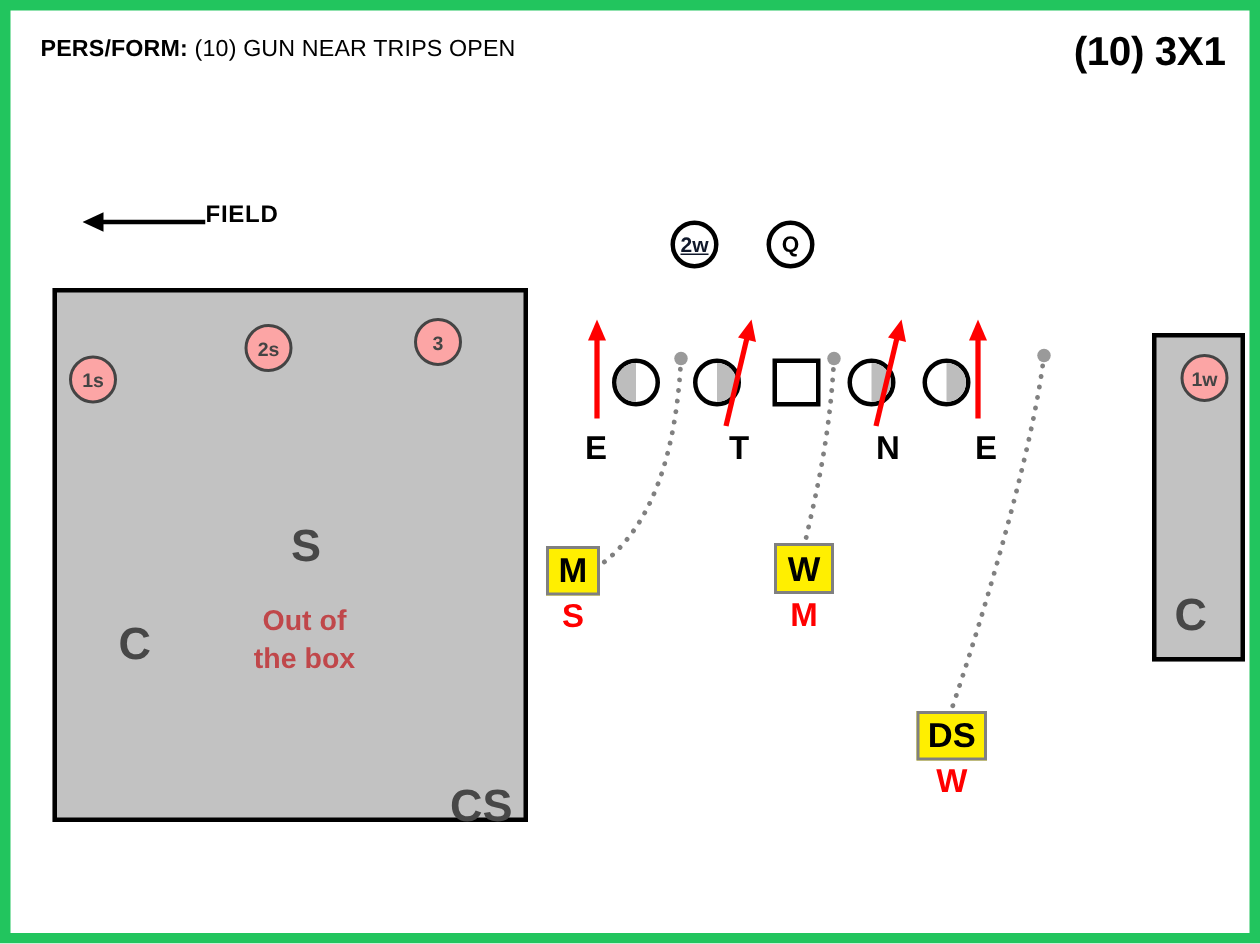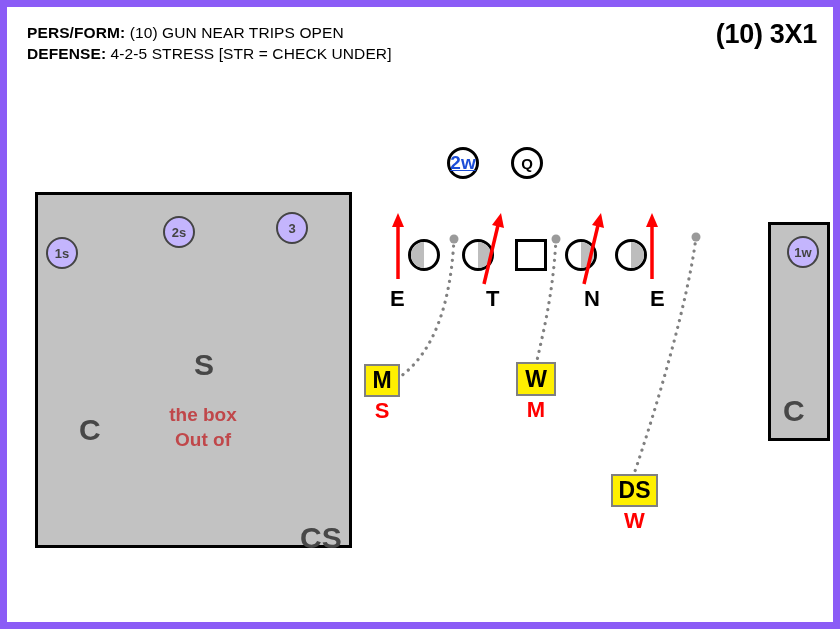--- a/index.html
+++ b/index.html
@@ -9,21 +9,21 @@
   }
   body {
     font-family: "Liberation Sans", sans-serif;
   }
   #page {
     position: relative;
     width: 840px;
     height: 629px;
     background: #ffffff;
     box-sizing: border-box;
-    border: 7px solid #8b5cf6;
+    border: 7px solid #22c55e;
     overflow: hidden;
   }
   .abs { position: absolute; }
 
   
   #header-block {
     left: 20px;
     top: 15px;
     width: 640px;
   }
@@ -73,21 +73,21 @@
   }
   #field-box { left: 28px; top: 185px; width: 317px; height: 356px; }
   #boundary-box { left: 761px; top: 215px; width: 62px; height: 219px; }
 
   
   .rec-circle {
     width: 32px;
     height: 32px;
     border: 2.5px solid #444444;
     border-radius: 50%;
-    background: #c4b5fd;
+    background: #fca5a5;
     color: #444444;
     font-size: 13px;
     font-weight: bold;
     display: flex;
     align-items: center;
     justify-content: center;
     box-sizing: border-box;
   }
   
   .db-letter {
@@ -180,58 +180,62 @@
 </style>
 </head>
 <body>
 
 <div id="page">
 
   <div class="abs" id="header-block">
     <div class="hdr-line">
       <span class="hdr-key">PERS/FORM:</span><span class="hdr-val"> (10) GUN NEAR TRIPS OPEN</span>
     </div>
-    <div class="hdr-line">
-      <span class="hdr-key">DEFENSE:</span><span class="hdr-val"> 4-2-5 STRESS [STR = CHECK UNDER]</span>
-    </div>
   </div>
 
   <div class="abs" id="formation-tag">(10) 3X1</div>
 
+  <div class="abs" id="field-arrow-group">
+    <svg id="field-arrow-svg" width="82" height="20" viewBox="0 0 82 20">
+      <line x1="12" y1="10" x2="82" y2="10" stroke="#000000" stroke-width="3"></line>
+      <polygon points="0,10 14,3.5 14,16.5" fill="#000000"></polygon>
+    </svg>
+    <div id="field-label">FIELD</div>
+  </div>
 
   <div class="abs gray-box" id="field-box">
     <div class="abs rec-circle" style="left:8px; top:42px;text-align:center;">
       <span>1s</span>
     </div>
     <div class="abs rec-circle" style="left:125px; top:21px;">
       <span>2s</span>
     </div>
     <div class="abs rec-circle" style="left:238px; top:17px;">
       <span>3</span>
     </div>
 
     <div class="abs db-letter db-big" style="left:156px; top:155px;">S</div>
     <div class="abs db-letter db-big" style="left:41px; top:220px;">C</div>
     <div class="abs db-letter db-big" style="left:262px; top:312px;margin-top:16px;">CS</div>
 
     <div class="abs out-of-box-text" style="left:110px; top:207px; width:110px;">
+      <div>Out of</div>
       <div>the box</div>
-      <div>Out of</div>
     </div>
   </div>
 
   <div class="abs gray-box" id="boundary-box">
     <div class="abs rec-circle" style="left:16px; top:11px;text-align:center;">
       <span>1w</span>
     </div>
     <div class="abs db-letter db-big" style="left:12px; top:171px;">C</div>
   </div>
 
   <div class="abs" style="left:440px; top:140px; width:32px; height:32px; border:3px solid #000; border-radius:50%; background:#fff; display:flex; align-items:center; justify-content:center; box-sizing:border-box;">
-    <span style="font-size:19px; font-weight:bold; color:#1d4ed8;text-decoration:underline;">2w</span>
+    <span style="font-size:14px; font-weight:bold; color:#0f172a;text-decoration:underline;">2w</span>
   </div>
   <div class="abs" style="left:504px; top:140px; width:32px; height:32px; border:3px solid #000; border-radius:50%; background:#fff; display:flex; align-items:center; justify-content:center; box-sizing:border-box;">
     <span style="font-size:15px; font-weight:bold; color:#000;">Q</span>
   </div>
 
   <div class="ol-circle shade-left" style="left:401px; top:232px;">
       <span class="half"></span>
     </div>
   <div class="ol-circle shade-right" style="left:455px; top:232px;">
       <span class="half"></span>

